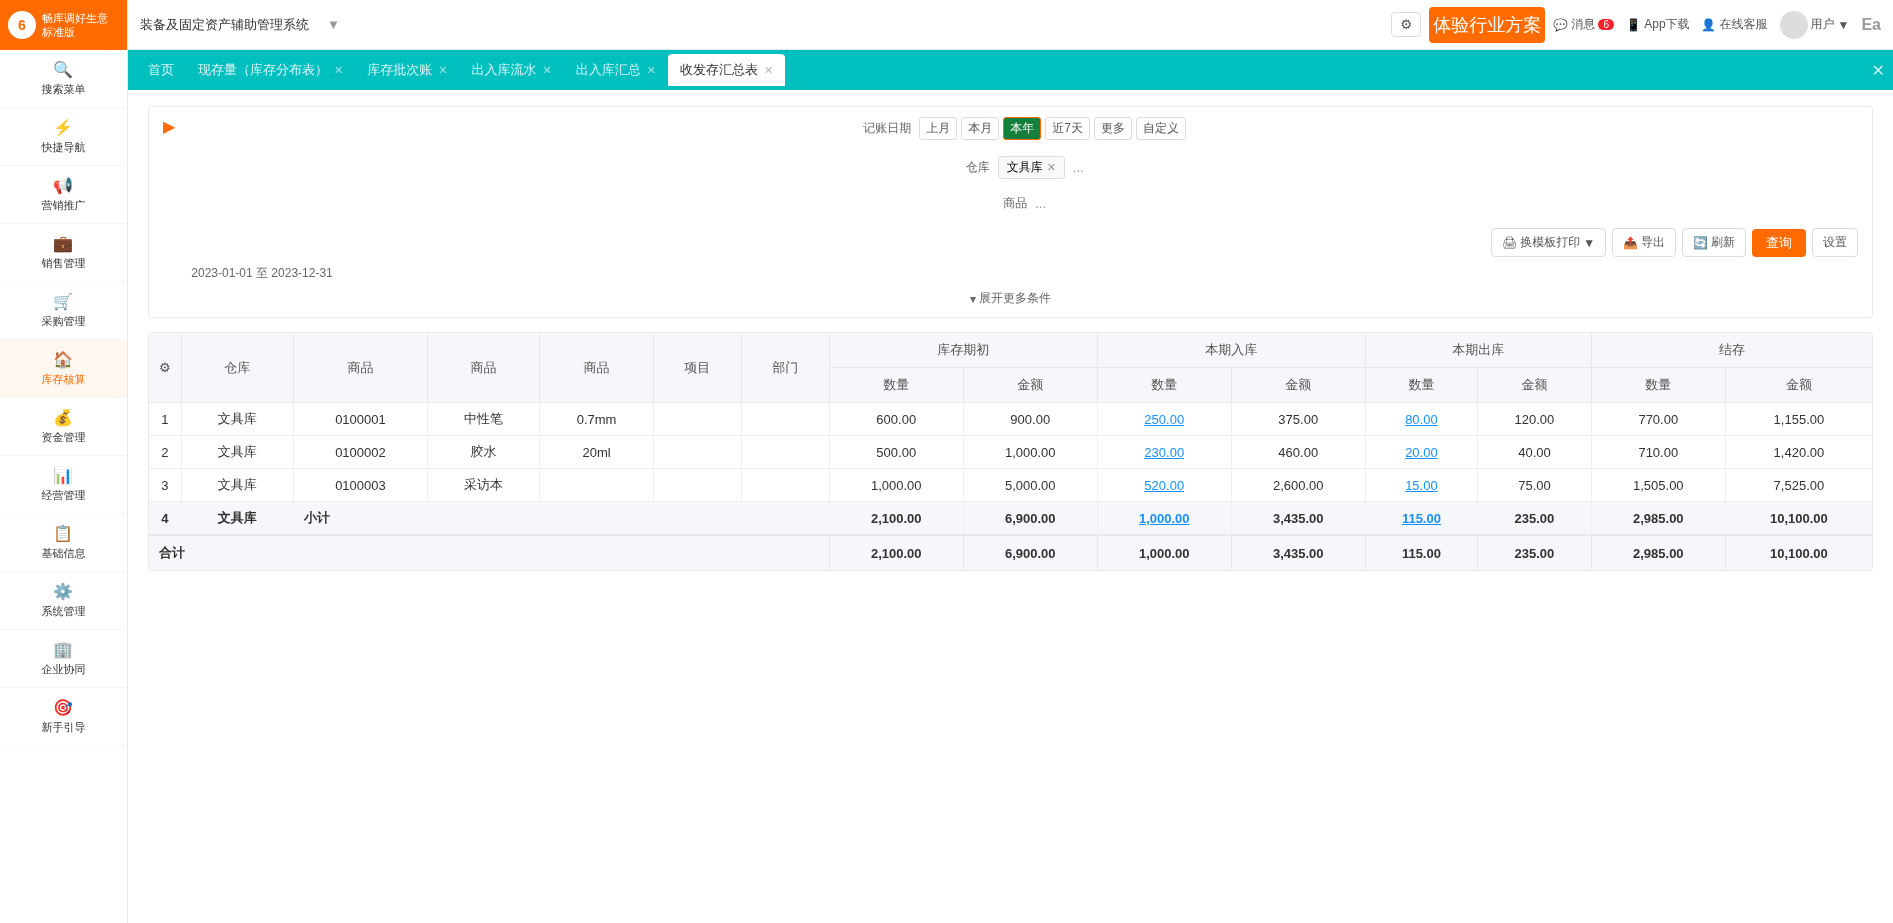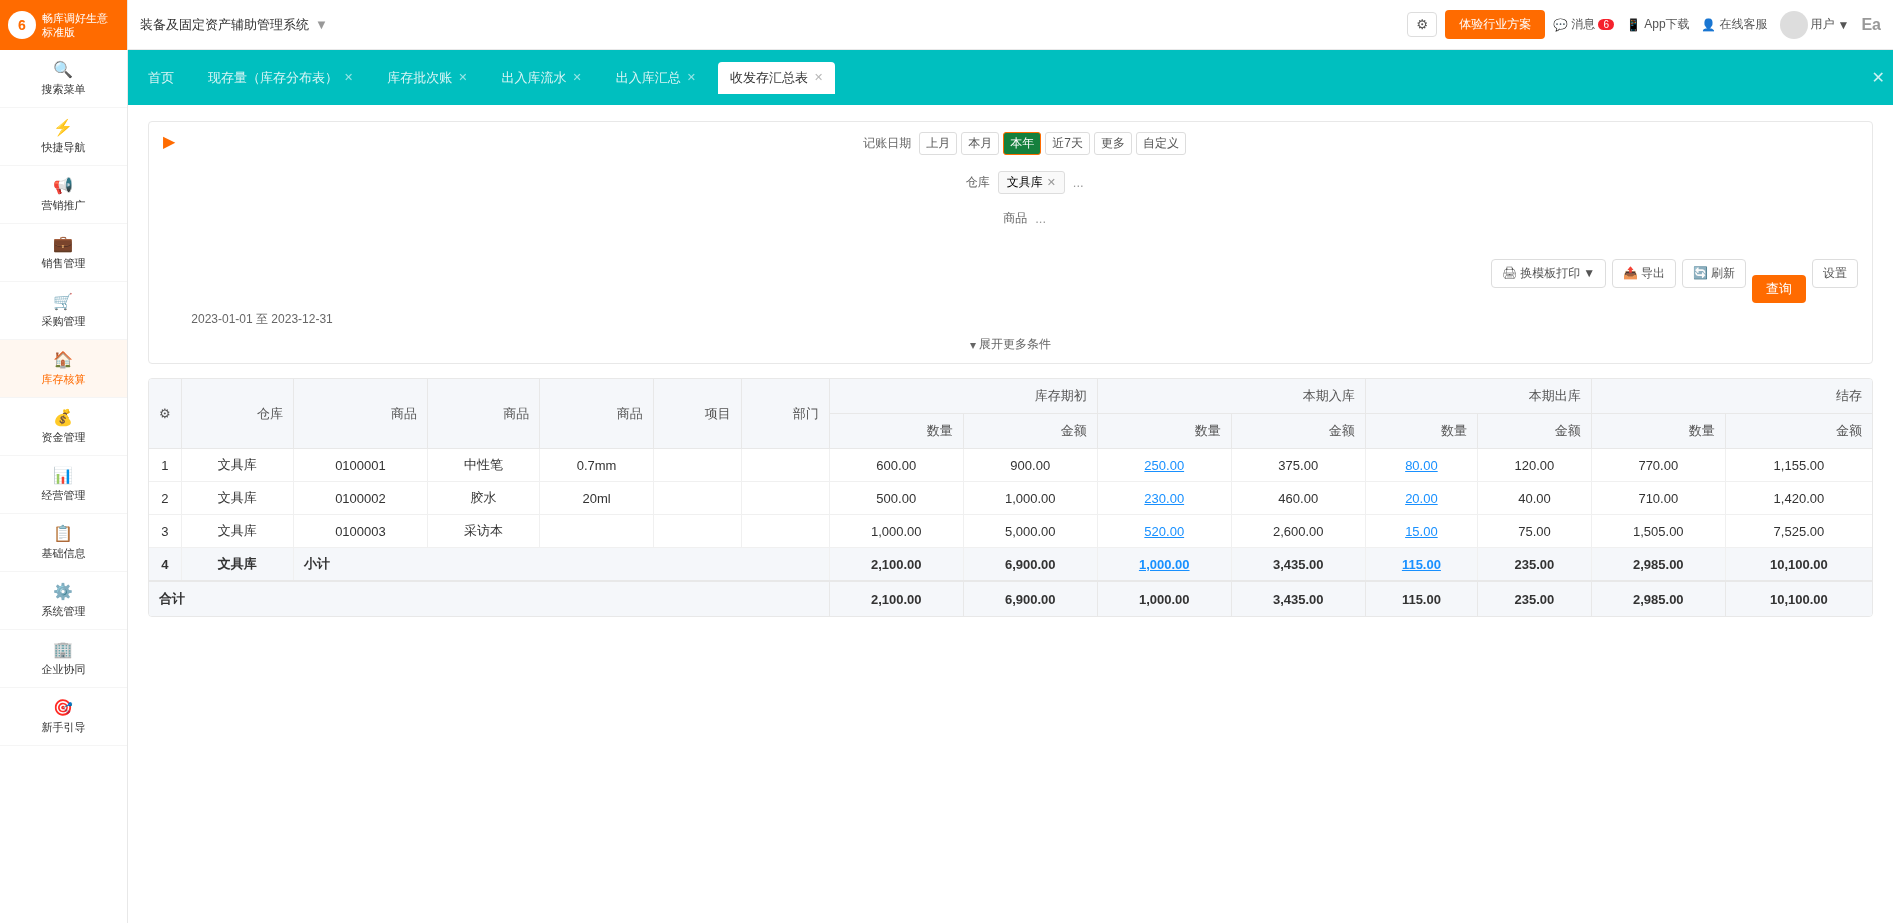--- a/index.html
+++ b/index.html
@@ -14,30 +14,30 @@
     .sidebar-item { display: flex; flex-direction: column; align-items: center; padding: 10px 4px; cursor: pointer; color: #333; gap: 3px; border-bottom: 1px solid #f5f5f5; }
     .sidebar-item.active { background: #fff7f0; color: #ff6b00; }
     .sidebar-item .icon { font-size: 16px; }
     .sidebar-item .label { font-size: 11px; text-align: center; }
 
     
     .main { flex: 1; display: flex; flex-direction: column; overflow: hidden; }
 
     
     .topbar { background: #fff; height: 50px; display: flex; align-items: center; padding: 0 12px; border-bottom: 1px solid #e8e8e8; gap: 8px; }
-    .topbar-title { flex: 1; font-size: 13px; color: #333; display: flex; align-items: center; gap: 6px; }
+    .topbar-title { flex: 1; font-size: 13px; color: #333; display: flex; align-items: center; gap: 18px; }
     .topbar-actions { display: flex; align-items: center; gap: 12px; font-size: 12px; color: #555; }
     .topbar-actions .icon-btn { display: flex; align-items: center; gap: 3px; cursor: pointer; }
     .badge { background: #f5222d; color: #fff; border-radius: 10px; font-size: 10px; padding: 0 4px; min-width: 16px; text-align: center; }
-    .trial-btn { background: #ff6b00; color: #fff; border: none; padding: 6px 14px; border-radius: 4px; cursor: pointer; font-size: 12px; }
+    .trial-btn { background: #ff6b00; color: #fff; border: none; padding: 6px 4px; border-radius: 4px; cursor: pointer; font-size: 18px; }
     .gear-btn { background: none; border: 1px solid #ddd; border-radius: 4px; padding: 4px 8px; cursor: pointer; color: #555; }
     .user-avatar { width: 28px; height: 28px; background: #ddd; border-radius: 50%; display: flex; align-items: center; justify-content: center; font-size: 11px; color: #666; }
 
     
-    .tabbar { background: #00bfbf; display: flex; align-items: center; height: 55px; padding: 0 8px; gap: 10px; }
+    .tabbar { background: #00bfbf; display: flex; align-items: center; height: 40px; padding: 0 8px; gap: 0; }
     .tab { display: flex; align-items: center; padding: 0 12px; height: 32px; border-radius: 4px 4px 0 0; cursor: pointer; font-size: 13px; gap: 6px; color: rgba(255,255,255,0.85); }
     .tab.active { background: #fff; color: #333; border-radius: 4px 4px 0 0; }
     .tab .close { font-size: 11px; color: inherit; opacity: 0.7; cursor: pointer; }
     .tab.active .close { color: #999; }
     .tabbar-close { margin-left: auto; color: #fff; cursor: pointer; font-size: 16px; opacity: 0.8; }
 
     
     .content { flex: 1; background: #f0f2f5; overflow: auto; padding: 0; }
     .page { background: #fff; margin: 0; padding: 16px 20px; min-height: 100%; }
     .page-title { font-size: 15px; font-weight: bold; color: #333; margin-bottom: 16px; }
@@ -54,32 +54,32 @@
     .filter-more { color: #999; cursor: pointer; }
     .filter-section { display: flex; align-items: center; gap: 8px; }
     .expand-row { display: flex; align-items: center; gap: 4px; margin-top: 8px; }
     .expand-btn { display: flex; align-items: center; gap: 3px; color: #666; font-size: 12px; cursor: pointer; }
     .orange-arrow { color: #ff6b00; font-size: 16px; cursor: pointer; margin-right: 8px; }
 
     
     .table-wrap { border: 1px solid #e8e8e8; border-radius: 4px; overflow: hidden; }
     table { width: 100%; border-collapse: collapse; font-size: 13px; }
     thead tr { background: #f5f7fa; }
-    thead th { padding: 8px 10px; text-align: right; border-bottom: 1px solid #e8e8e8; border-right: 1px solid #e8e8e8; color: #555; font-weight: 500; white-space: nowrap; }
+    thead th { padding: 8px 10px; text-align: center; border-bottom: 1px solid #e8e8e8; border-right: 1px solid #e8e8e8; color: #555; font-weight: 500; white-space: nowrap; }
     thead th:last-child { border-right: none; }
     tbody tr { border-bottom: 1px solid #f0f0f0; }
     tbody tr.subtotal { background: #f5f7fa; font-weight: bold; }
     tbody td { padding: 7px 10px; text-align: center; border-right: 1px solid #f0f0f0; color: #333; white-space: nowrap; }
     tbody td:last-child { border-right: none; }
     .underline { text-decoration: underline; cursor: pointer; color: #1890ff; }
     tfoot tr { background: #f5f7fa; border-top: 2px solid #e8e8e8; }
     tfoot td { padding: 8px 10px; text-align: center; font-weight: bold; color: #333; border-right: 1px solid #e8e8e8; }
     tfoot td:last-child { border-right: none; }
     .action-btn { display: flex; align-items: center; gap: 3px; padding: 5px 10px; border: 1px solid #ddd; border-radius: 4px; background: #fff; cursor: pointer; font-size: 12px; color: #555; }
-    .query-btn { background: #ff6b00; color: #fff; border-color: #ff6b00; padding: 5px 14px; border-radius: 4px; cursor: pointer; font-size: 13px; border: none; margin-top: 32px; }
+    .query-btn { background: #ff6b00; color: #fff; border-color: #ff6b00; padding: 5px 14px; border-radius: 4px; cursor: pointer; font-size: 13px; border: none; }
     .settings-btn { border: 1px solid #ddd; background: #fff; color: #555; padding: 5px 10px; border-radius: 4px; cursor: pointer; font-size: 12px; }
 
     .col-settings { width: 32px; text-align: center; }
     th.group-th { border-bottom: 1px solid #e8e8e8; }
     .sub-header th { background: #f5f7fa; }
 
     
     .bottom-footer { background: #f5f7fa; border-top: 2px solid #e8e8e8; }
   </style>
 </head>

